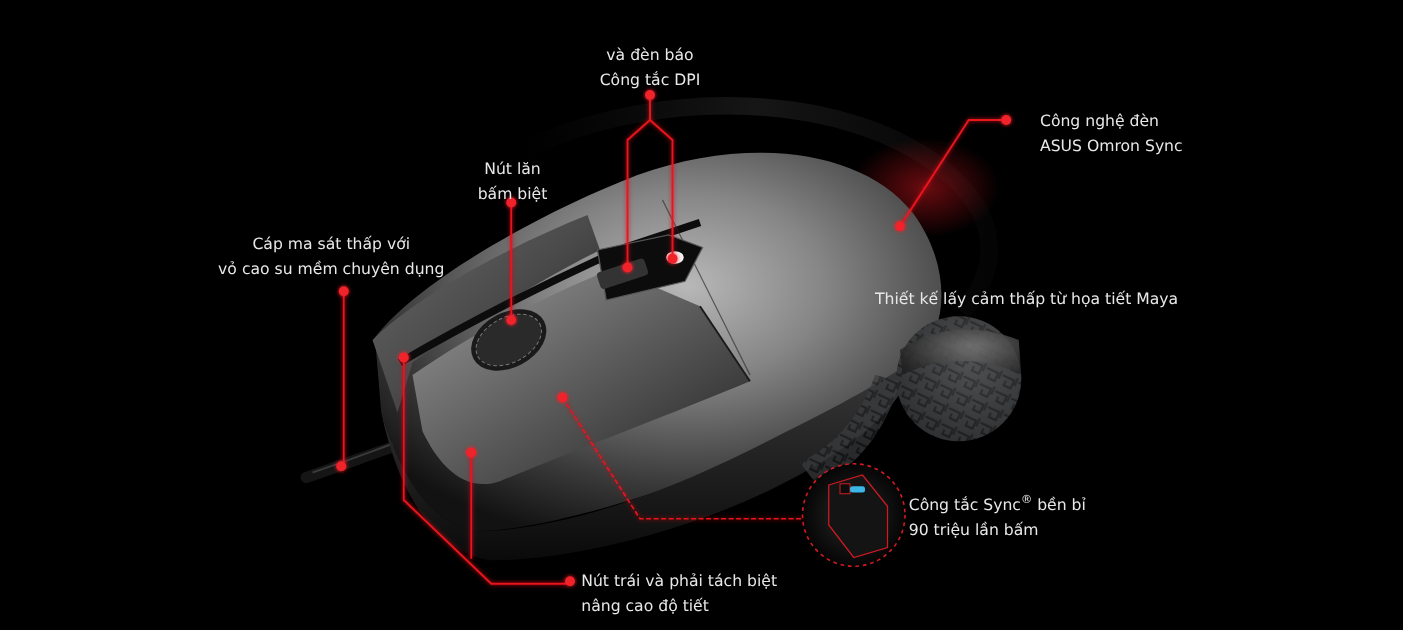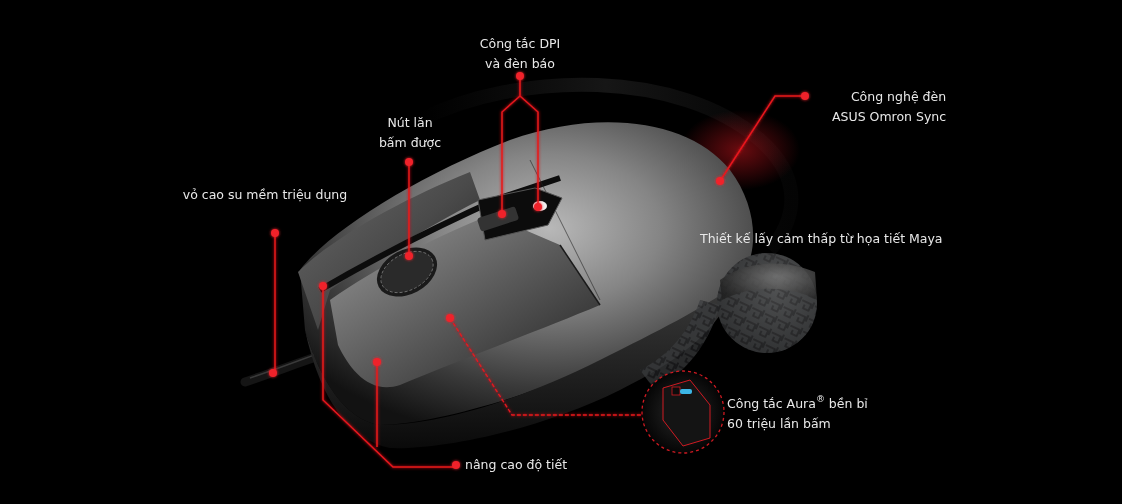--- a/index.html
+++ b/index.html
@@ -142,43 +142,45 @@
       <circle cx="275" cy="233" r="4"></circle>
       <circle cx="273" cy="373" r="4"></circle>
       <circle cx="323" cy="286" r="4"></circle>
       <circle cx="377" cy="362" r="4"></circle>
       <circle cx="456" cy="465" r="4"></circle>
       <circle cx="450" cy="318" r="4"></circle>
     </g>
   </svg>
 
   <div class="label center" style="left:460px; top:34px; width:120px;">
+    <span class="line">và đèn báo</span>
     <span class="line">Công tắc DPI</span>
-    <span class="line">và đèn báo</span>
   </div>
 
-  <div class="label left" style="left:832px; top:87px;text-align:right;">
+  <div class="label left" style="left:832px; top:87px;">
     <span class="line">Công nghệ đèn</span>
     <span class="line">ASUS Omron Sync</span>
   </div>
 
-  <div class="label center" style="left:350px; top:113px; width:120px;">
+  <div class="label center" style="left:350px; top:125px; width:120px;">
     <span class="line">Nút lăn</span>
-    <span class="line">bấm được</span>
+    <span class="line">bấm biệt</span>
   </div>
 
   <div class="label center" style="left:160px; top:185px; width:210px;">
-    <span class="line">vỏ cao su mềm triệu dụng</span>
+    <span class="line">Cáp ma sát thấp với</span>
+    <span class="line">vỏ cao su mềm chuyên dụng</span>
   </div>
 
   <div class="label left" style="left:700px; top:229px;">
     <span class="line">Thiết kế lấy cảm thấp từ họa tiết Maya</span>
   </div>
 
   <div class="label left" style="left:727px; top:394px;">
-    <span class="line"><span>Công tắc Aura</span><sup>®</sup><span> bền bỉ</span></span>
-    <span class="line">60 triệu lần bấm</span>
+    <span class="line"><span>Công tắc Sync</span><sup>®</sup><span> bền bỉ</span></span>
+    <span class="line">90 triệu lần bấm</span>
   </div>
 
   <div class="label left" style="left:465px; top:455px;">
+    <span class="line">Nút trái và phải tách biệt</span>
     <span class="line">nâng cao độ tiết</span>
   </div>
 </div>
 
 </body></html>

